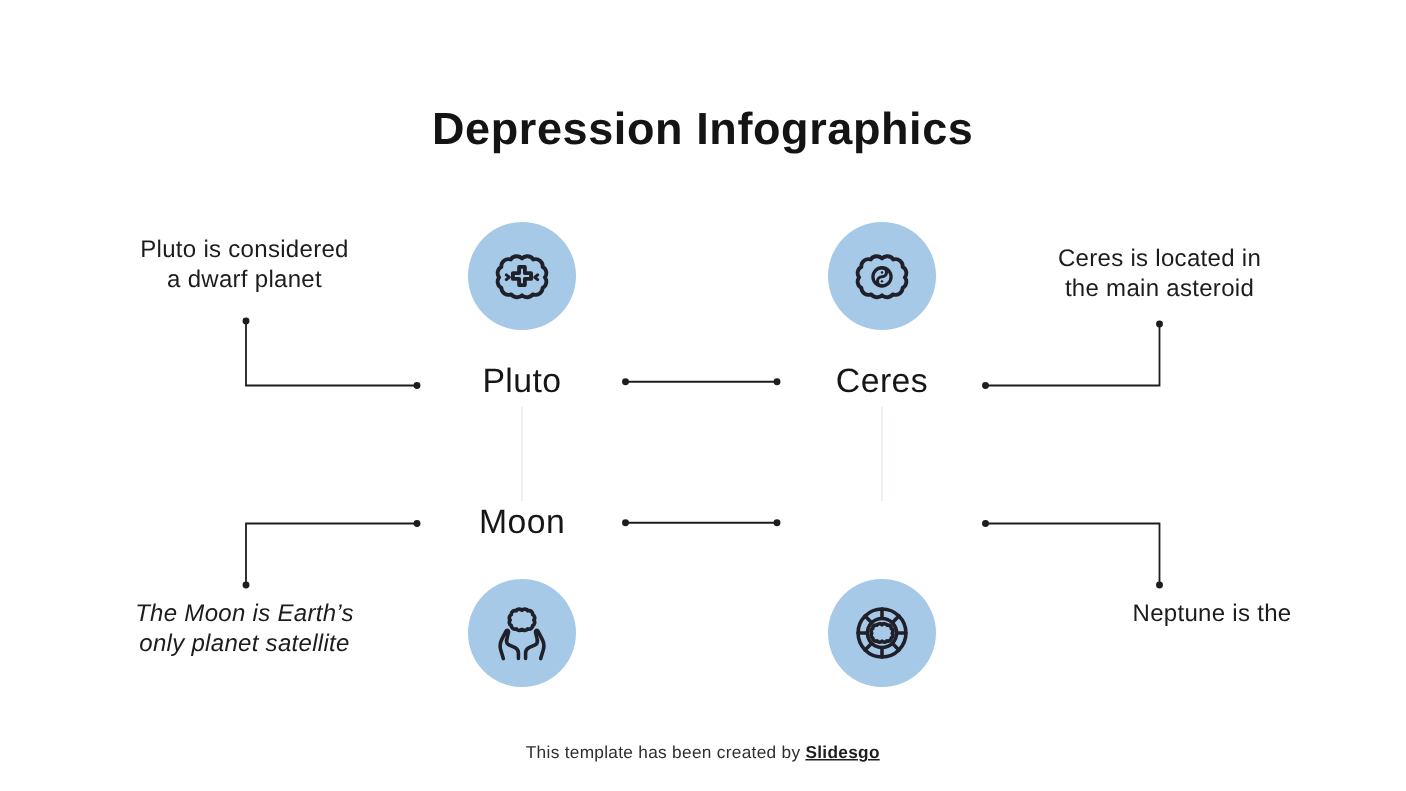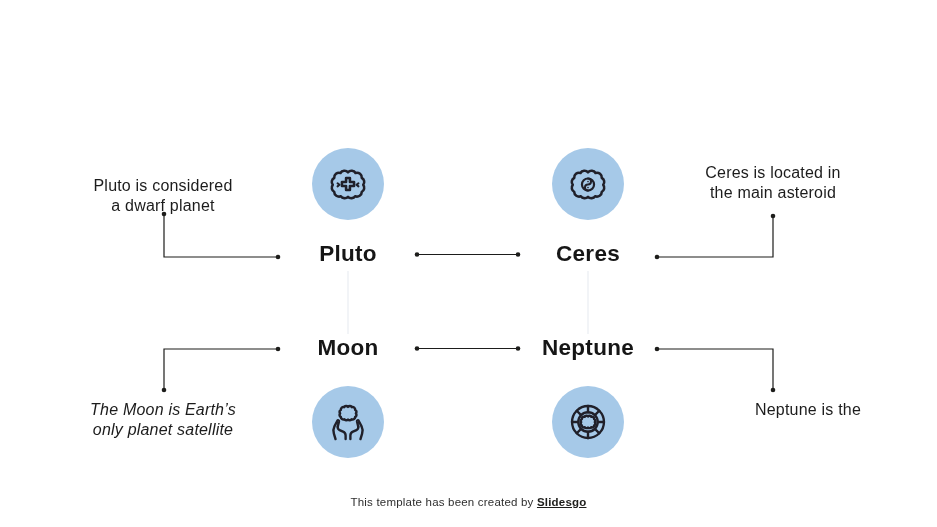--- a/index.html
+++ b/index.html
@@ -16,31 +16,31 @@
     position:absolute;width:72px;height:72px;border-radius:50%;
     background:#a6c9e8;display:flex;align-items:center;justify-content:center;
   }
   .icon-circle svg{display:block;}
   .c-pluto{left:312px;top:148px;}
   .c-ceres{left:552px;top:148px;}
   .c-moon{left:312px;top:386px;}
   .c-neptune{left:552px;top:386px;}
   .node-label{
     position:absolute;width:120px;text-align:center;
-    font-size:22.5px;font-weight:700;letter-spacing:.3px;color:#161616;line-height:24px;
+    font-size:22.5px;font-weight:400;letter-spacing:.3px;color:#161616;line-height:24px;
   }
   .l-pluto{left:288px;top:242px;}
   .l-ceres{left:528px;top:242px;}
   .l-moon{left:288px;top:336px;}
   .l-neptune{left:528px;top:336px;}
   .desc{
     position:absolute;width:240px;text-align:center;
     font-size:16px;font-weight:500;letter-spacing:.2px;line-height:19.5px;color:#1c1c1c;
   }
-  .d-tl{left:43px;top:176px;}
+  .d-tl{left:43px;top:157px;}
   .d-tr{left:653px;top:163px;}
   .d-bl{left:43px;top:400px;font-style:italic;}
   .d-br{left:688px;top:400px;}
   .footer{
     position:absolute;top:496px;left:0;width:100%;text-align:center;
     font-size:11.5px;letter-spacing:.2px;color:#2e2e2e;
   }
   .footer .brand{font-weight:700;text-decoration:underline;color:#1d1d1b;cursor:pointer;}
   .hidden-defs{position:absolute;width:0;height:0;overflow:hidden;}
 </style>
@@ -77,20 +77,21 @@
         <circle cx="278" cy="257" r="2.3"></circle>
       <circle cx="773" cy="216" r="2.3"></circle>
         <circle cx="657" cy="257" r="2.3"></circle>
       <circle cx="278" cy="349" r="2.3"></circle>
         <circle cx="164" cy="390" r="2.3"></circle>
       <circle cx="657" cy="349" r="2.3"></circle>
         <circle cx="773" cy="390" r="2.3"></circle>
     </g>
   </svg>
 
+  <h1 class="title">Depression Infographics</h1>
 
   <div class="icon-circle c-pluto" style="background: rgb(166, 201, 232);">
     <svg width="44" height="44" viewBox="0 0 24 24">
       <g fill="none" stroke="#20202a" stroke-width="1.4" stroke-linecap="round" stroke-linejoin="round">
         <use href="#brainPath"></use>
         <path d="M10.95 8.7 h2.1 v2.25 h2.25 v2.1 h-2.25 v2.25 h-2.1 v-2.25 h-2.25 v-2.1 h2.25 Z"></path>
         <path d="M6.3 11.6 l1.05 0.85 -1.05 0.85" stroke-width="1.1"></path>
         <path d="M17.7 11.6 l-1.05 0.85 1.05 0.85" stroke-width="1.1"></path>
       </g>
     </svg>
@@ -134,21 +135,20 @@
           </g>
         </g>
       </g>
     </svg>
   </div>
   <div class="desc d-bl">
     <div>The Moon is Earth’s</div>
     <div>only planet satellite</div>
   </div>
 
-  <div class="node-label l-neptune">Neptune</div>
   <div class="icon-circle c-neptune" style="background: rgb(166, 201, 232);">
     <svg width="44" height="44" viewBox="0 0 24 24">
       <g fill="none" stroke="#20202a" stroke-linecap="round" stroke-linejoin="round">
         <g stroke-width="1.3">
           <circle cx="12" cy="12" r="8.7"></circle>
           <circle cx="12" cy="12" r="5.3"></circle>
           <line x1="17.3" y1="12" x2="20.7" y2="12"></line>
           <line x1="15.75" y1="15.75" x2="18.15" y2="18.15"></line>
           <line x1="12" y1="17.3" x2="12" y2="20.7"></line>
           <line x1="8.25" y1="15.75" x2="5.85" y2="18.15"></line>

